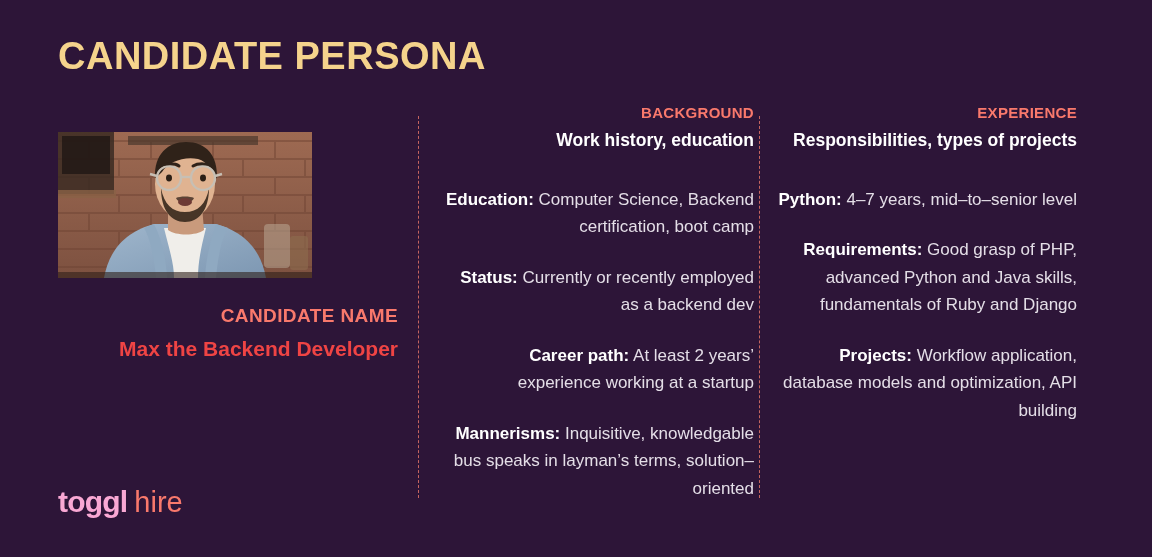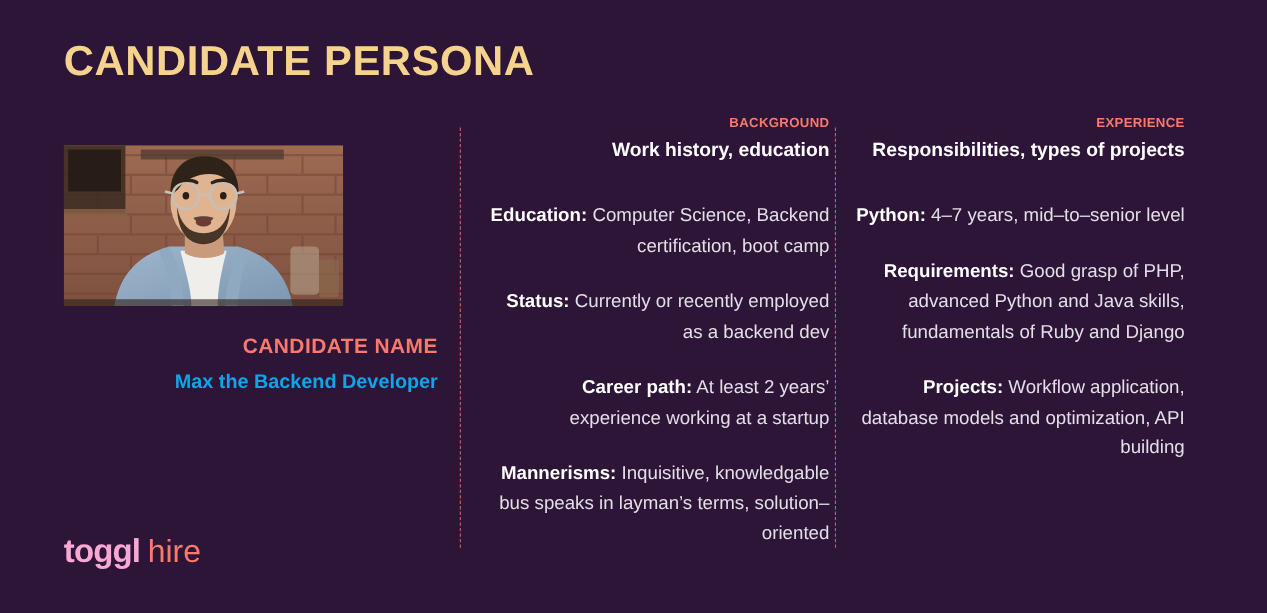--- a/index.html
+++ b/index.html
@@ -59,23 +59,23 @@
   .candidate-label {
     margin-top: 27px;
     font-size: 19px;
     font-weight: bold;
     letter-spacing: 0.4px;
     color: #f9796c;
     line-height: 1.2;
   }
   .candidate-name {
     margin-top: 8px;
-    font-size: 18px;
-    font-weight: bold;
-    color: #0ea5e9;
+    font-size: 21px;
+    font-weight: bold;
+    color: #ef4444;
     line-height: 1.25;
   }
 
   
   .logo {
     position: absolute;
     left: 58px;
     top: 487px;
     display: flex;
     align-items: baseline;
@@ -110,21 +110,21 @@
   
   .col {
     position: absolute;
     top: 104px;
     width: 312px;
   }
   .col-background { left: 442px; }
   .col-experience { left: 765px; }
 
   .col-kicker {
-    font-size: 12px;
+    font-size: 15px;
     font-weight: bold;
     letter-spacing: 0.3px;
     color: #f9796c;
     line-height: 1.2;
   }
   .col-subtitle {
     margin-top: 7px;
     font-size: 17.5px;
     font-weight: bold;
     color: #ffffff;

